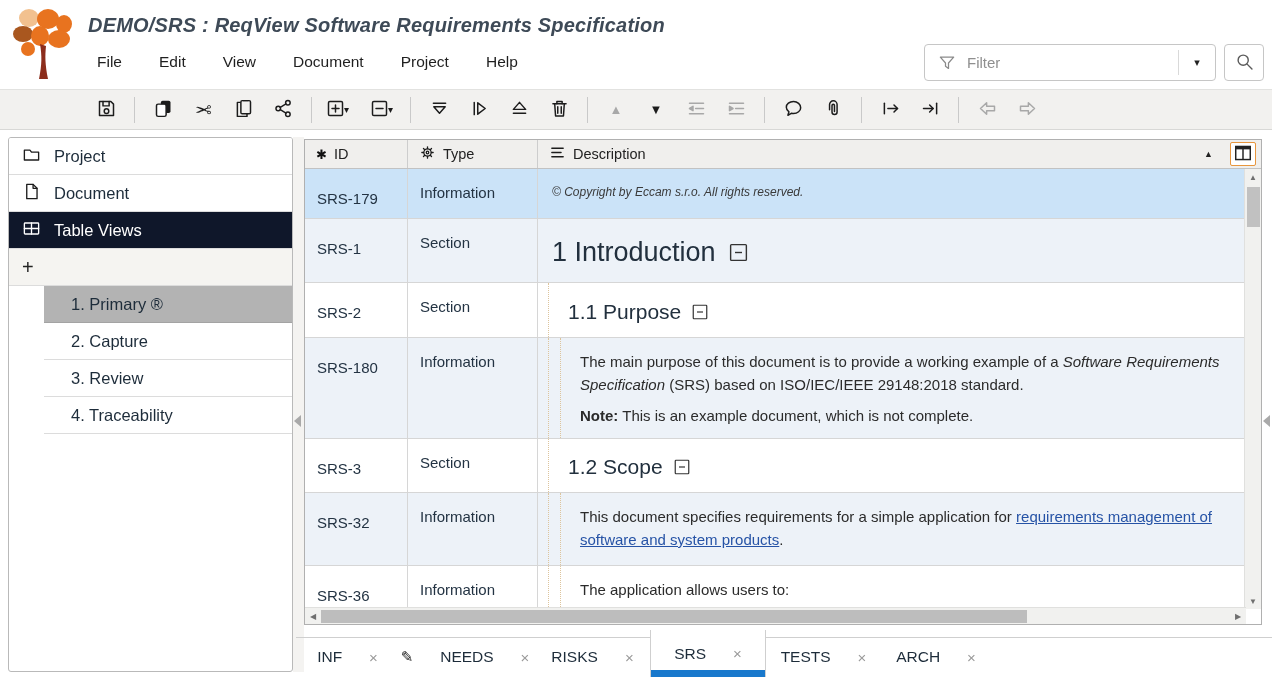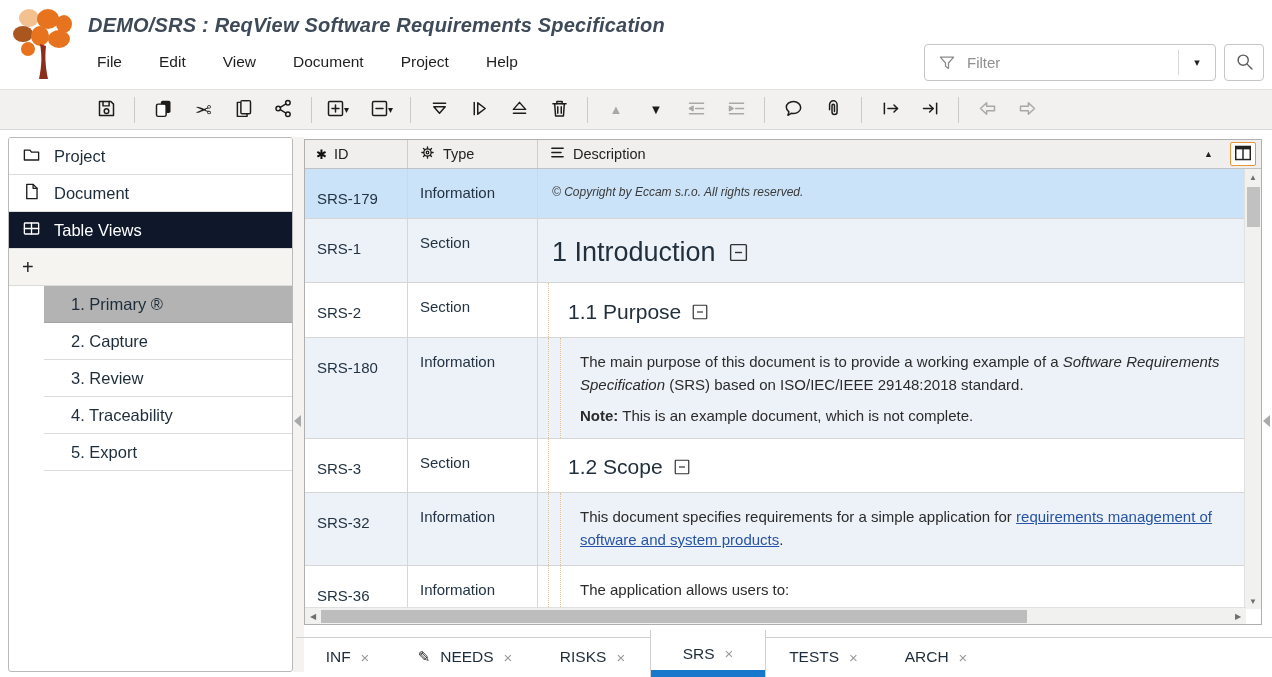--- a/index.html
+++ b/index.html
@@ -86,21 +86,21 @@
   .vs-spacer { flex:1; }
   .hscroll { position:absolute; left:0; bottom:0; width:941px; height:17px; background:#f1f1ef; border-top:1px solid #e0e0de; display:flex; align-items:center; }
   .hs-arrow { width:16px; text-align:center; font-size:8px; color:#6f6f6f; cursor:pointer; }
   .hs-thumb { height:13px; width:706px; background:#bdbdbd; cursor:grab; }
   .hs-spacer { flex:1; }
 
   
   .tabbar { position:absolute; left:296px; top:630px; width:976px; height:47px; }
   .tabbar .strip-line { position:absolute; left:0; right:0; top:7px; border-top:1px solid #cfcfcf; }
   .tabs { position:absolute; left:4px; top:0; display:flex; height:47px; }
-  .tab { position:relative; display:flex; align-items:center; justify-content:center; gap:10px; font-size:15.5px; color:#1d2c3a; padding-top:7px; cursor:pointer; }
+  .tab { position:relative; display:flex; align-items:center; justify-content:center; gap:27px; font-size:15.5px; color:#1d2c3a; padding-top:7px; cursor:pointer; }
   .tab .tx { color:#9a9a9a; font-size:15px; }
   .tab.active { background:#fff; border-left:1px solid #cfcfcf; border-right:1px solid #cfcfcf; padding-top:0; }
   .tab.active::after { content:""; position:absolute; left:0; right:0; bottom:0; height:7px; background:#1878cc; }
   .tab .pencil { font-size:15px; color:#222; }
 </style>
 </head>
 <body>
 
 <div class="app">
 
@@ -318,23 +318,20 @@
       </div>
     <div class="view-item">
         <span>2. Capture</span>
       </div>
     <div class="view-item">
         <span>3. Review</span>
       </div>
     <div class="view-item">
         <span>4. Traceability</span>
       </div>
-    <div class="view-item">
-        <span>5. Export</span>
-      </div>
   </aside>
 
   <div class="splitter sl">
       <span class="split-handle"></span>
     </div>
   <div class="splitter sr">
       <span class="split-handle"></span>
     </div>
 
   <section class="table-panel">

